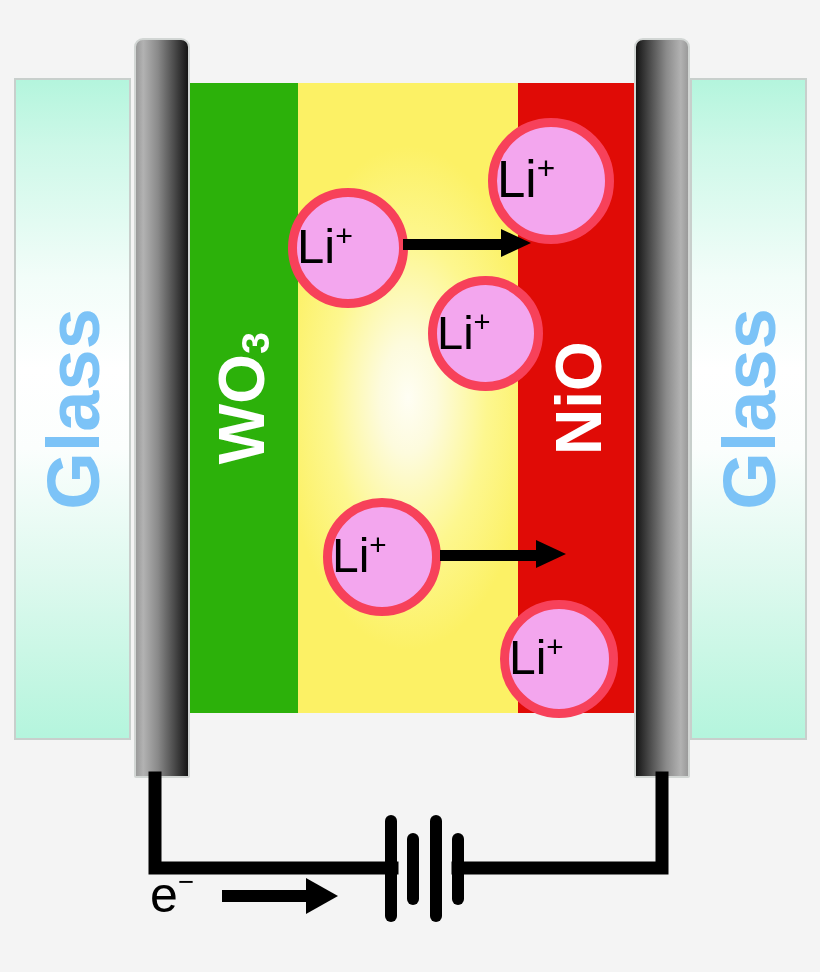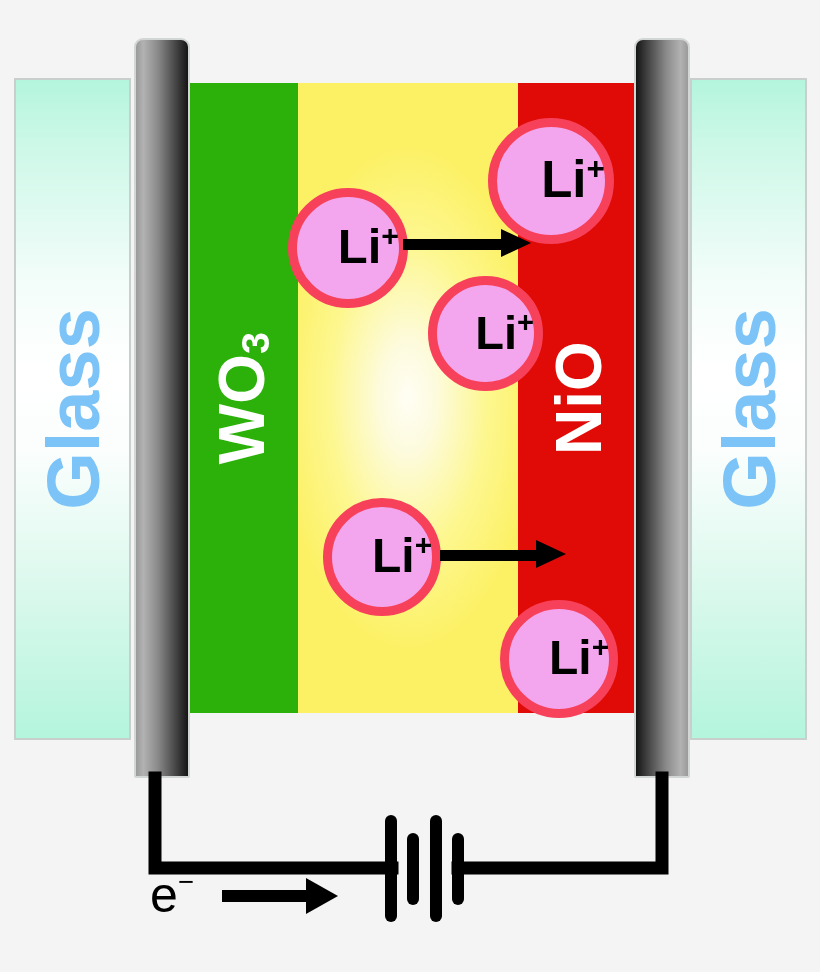--- a/index.html
+++ b/index.html
@@ -61,22 +61,22 @@
   #electrode-right{
     left:634px;
     background:linear-gradient(to right,#151515 0%,#4a4a4a 26%,#8a8a8a 58%,#b2b2b2 86%,#9a9a9a 100%);
   }
 
   
   .ion{
     position:absolute;border-radius:50%;
     background:#f3a6ee;border:9px solid #f7415a;
     box-sizing:border-box;
-    display:flex;align-items:center;justify-content:flex-end;
-    color:#000;font-weight:bold;line-height:1;
+    display:flex;align-items:center;justify-content:flex-start;
+    color:#000;font-weight:normal;line-height:1;
   }
   .ion span.sup{font-size:0.62em;vertical-align:super;line-height:1;}
   .ion .txt{transform:translateY(-2px);white-space:nowrap;}
 
   
   .ion-arrow{position:absolute;height:14px;}
   .ion-arrow .shaft{position:absolute;left:0;top:3px;height:11px;background:#000;}
   .ion-arrow .head{
     position:absolute;top:-7px;width:0;height:0;
     border-top:14px solid transparent;

